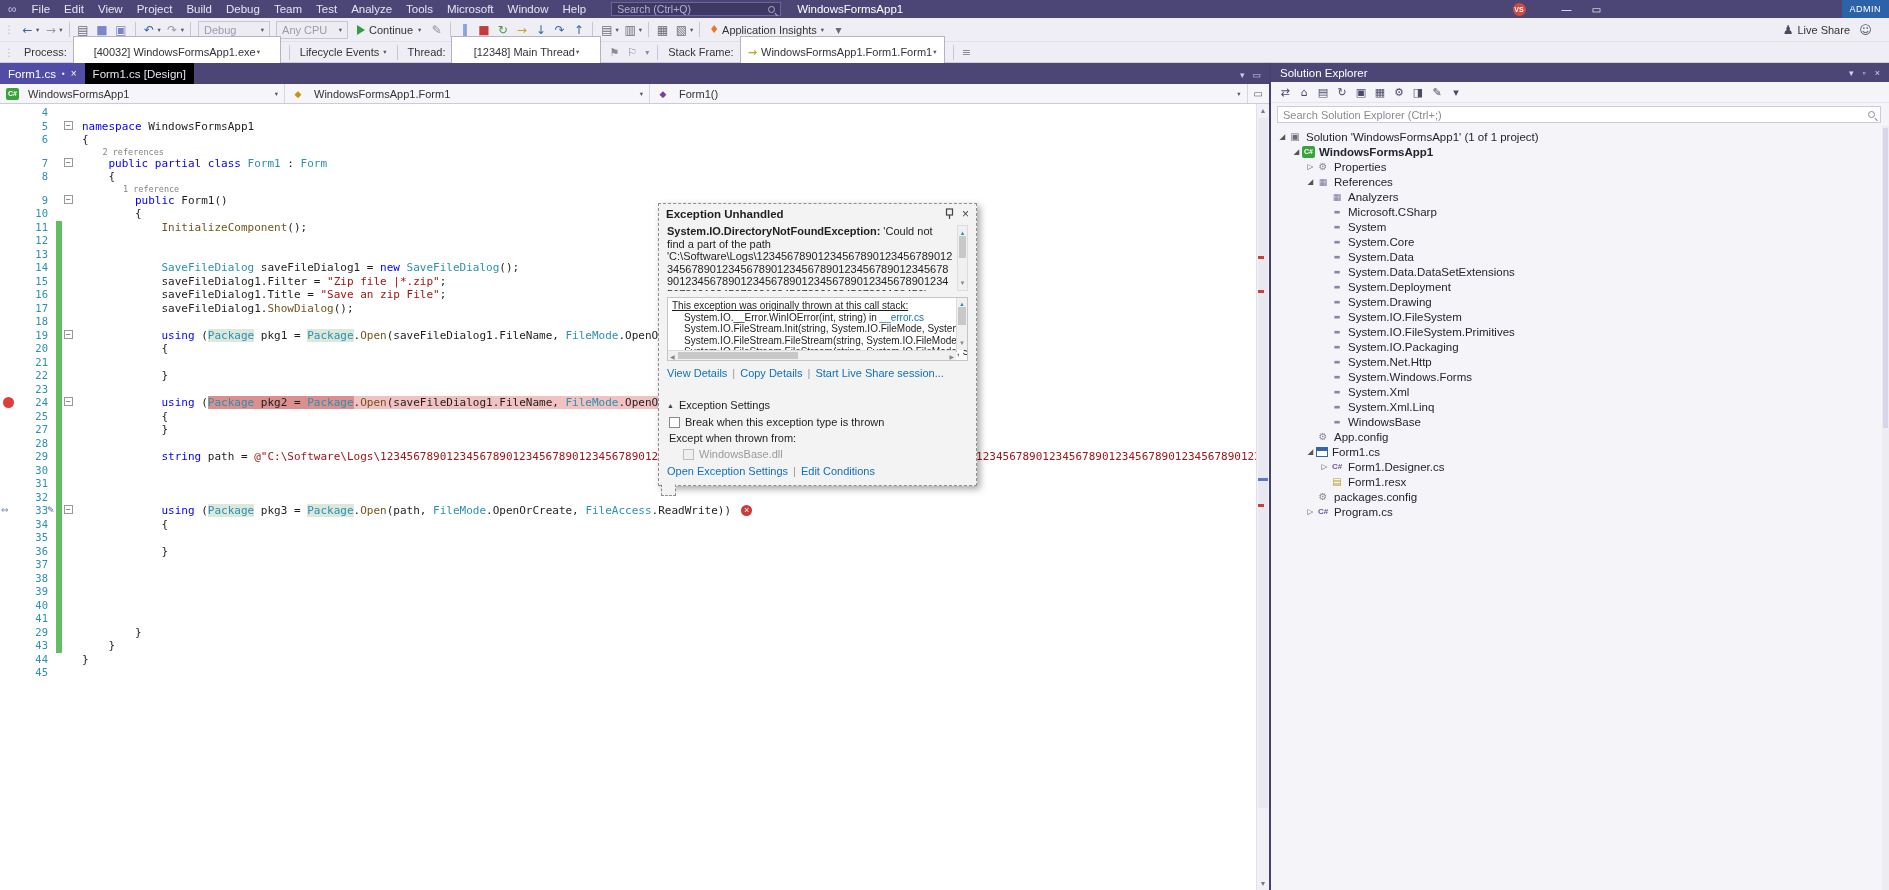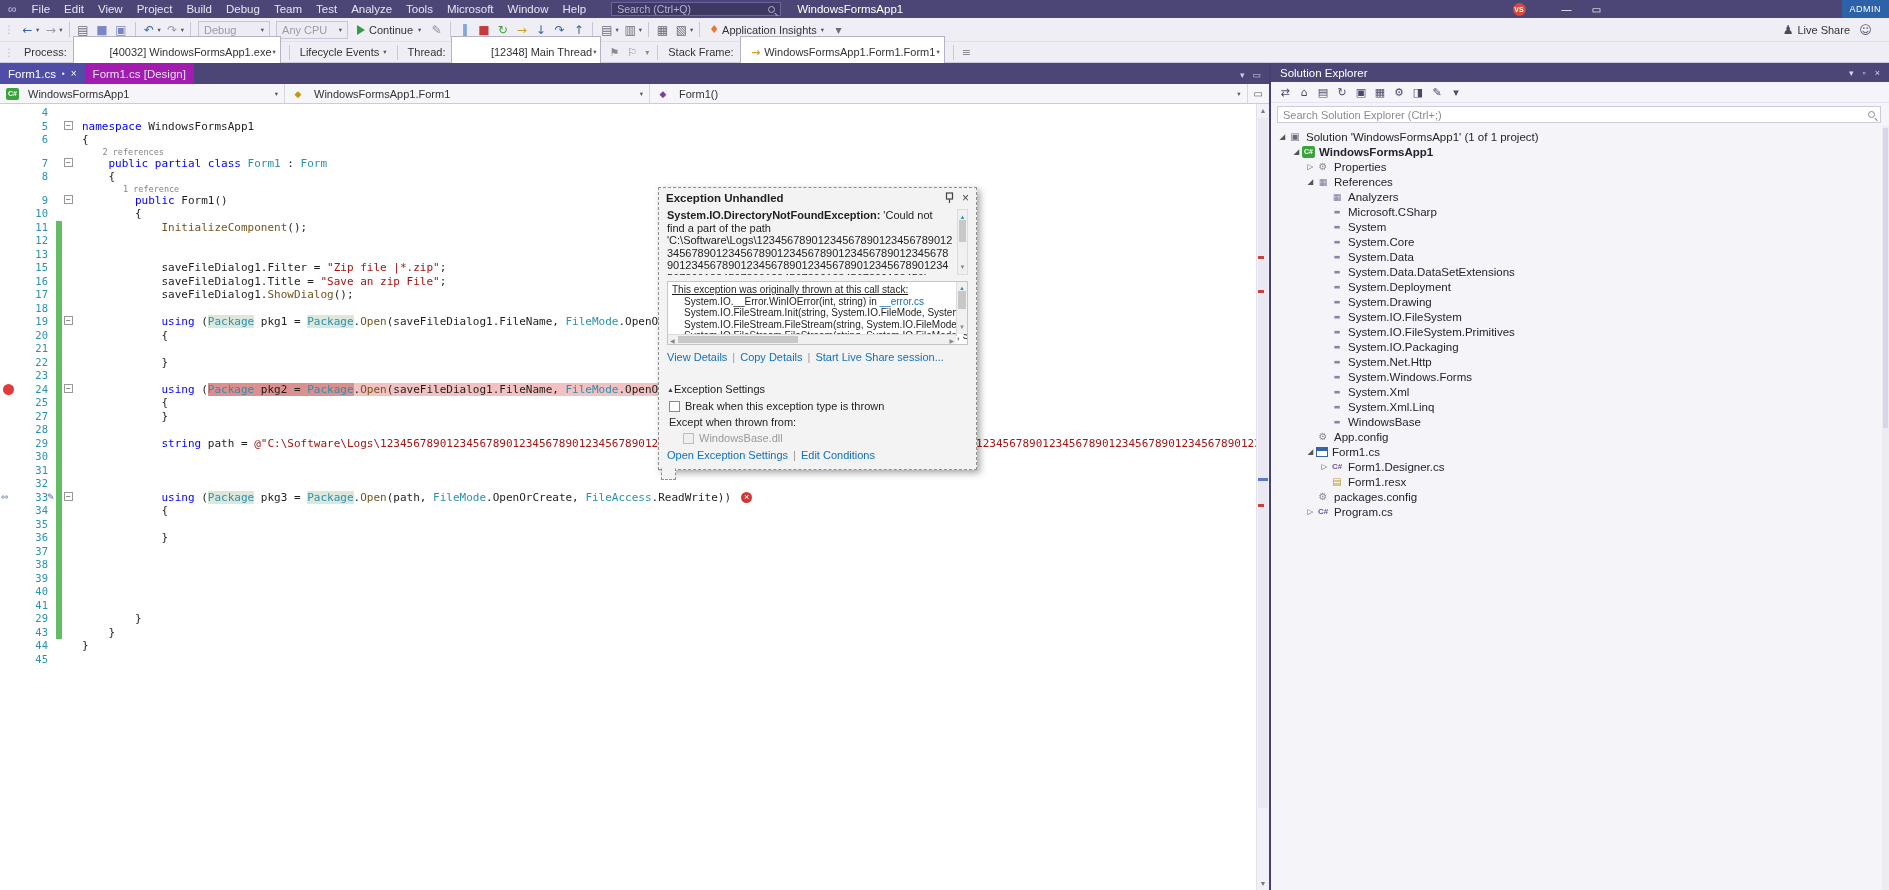--- a/index.html
+++ b/index.html
@@ -32,32 +32,32 @@
   .tb-continue { display:inline-flex; align-items:center; gap:4px; padding:0 6px; height:22px; }
   .play-tri { width:0; height:0; border-left:8px solid #2F9E44; border-top:5px solid transparent; border-bottom:5px solid transparent; display:inline-block; }
   .tb-appins { display:inline-flex; align-items:center; gap:3px; padding:0 5px; }
   .flame { color:#E8762C; font-size:11px; font-family:"DejaVu Sans",sans-serif; }
   .tb-person { display:inline-flex; align-items:center; gap:4px; padding:0 6px; }
   .person-glyph { color:#4A4A5E; font-size:12px; font-family:"DejaVu Sans",sans-serif; }
   .tbar-right2 { margin-left:auto; display:flex; align-items:center; padding-right:14px; }
 
   .debugbar { height:21px; background:#EFEEF5; border-bottom: 1px solid #CFCCE0; display:flex; align-items:center; font-size:11px; color:#333; }
   .dlabel { padding:0 6px 0 6px; }
-  .dcombo { display:inline-flex; align-items:center; justify-content:flex-end; background:#fff; border:1px solid #B5B2C6; height:33px; font-size:11px; padding:0 4px; margin-right:4px; }
+  .dcombo { display:inline-flex; align-items:center; justify-content:center; background:#fff; border:1px solid #B5B2C6; height:33px; font-size:11px; padding:0 4px; margin-right:4px; }
   .dbtn { display:inline-flex; align-items:center; gap:3px; padding:0 6px; }
   .tb-icon2 { font-size:11px; color:#8A8A98; padding:0 4px; font-family:"DejaVu Sans",sans-serif; }
   .yarrow { color:#C9A227; font-weight:bold; margin-right:4px; font-family:"DejaVu Sans",sans-serif; }
 
   
   .main { display:flex; height:827px; background:#46406E; }
   .editor-pane { flex:1; min-width:0; display:flex; flex-direction:column; }
 
   .tabstrip { height:21px; background:#4C4677; display:flex; align-items:flex-end; color:#D6D2E8; font-size:11.5px; }
   .tabs { display:flex; height:21px; }
-  .tab { height:21px; display:flex; align-items:center; padding:0 8px; gap:6px; background:#a21caf; color:#E3E0F0; }
+  .tab { height:21px; display:flex; align-items:center; padding:0 8px; gap:6px; background:#000000; color:#E3E0F0; }
   .tab.active { background:#514CA5; color:#fff; }
   .tab .pin { font-size:8px; }
   .tab .tclose { font-size:10px; }
   .ts-icons { margin-left:auto; display:flex; align-items:center; gap:8px; padding:0 8px 4px 0; color:#CFCBE4; font-size:9px; }
 
   .navbar { height:20px; background:#F6F5FA; border-bottom:1px solid #CCCADB; display:flex; font-size:11px; color:#333; align-items:stretch; }
   .nav-sec { display:flex; align-items:center; border-right:1px solid #D9D6E4; padding:0 6px; gap:5px; }
   .nav-sec .spacer { flex:1; }
   .nav-dd { font-size:6.5px; color:#55545E; }
   .nav-right { display:flex; align-items:center; padding:0 6px; margin-left:auto; color:#555; font-size:10px; }
@@ -83,21 +83,21 @@
   .x2 { background:#F2C2C2; }
   .errbadge { display:inline-block; width:11px; height:11px; border-radius:50%; background:#CC3A3A; color:#fff; font-size:9px; line-height:11px; text-align:center; margin-left:10px; font-family:"Liberation Sans",sans-serif; vertical-align:1px; }
 
   .vscroll { width:13px; flex:none; background:#F2F1F7; border-left:1px solid #E2E0EA; position:relative; }
   .vs-arrow { position:absolute; left:0; width:12px; text-align:center; font-size:7px; color:#787888; line-height:13px; }
   .vthumb { position:absolute; top:14px; left:1px; right:1px; height:690px; background:#EAE8F2; }
   .vmark { position:absolute; left:1px; width:6px; height:3px; }
   .vmark.wide { width:10px; }
 
   
-  .exc-dialog { position:absolute; left:658px; top:187px; width:319px; background:#F3F3F3; border:1px dashed #8F8F8F; box-shadow:3px 3px 7px rgba(0,0,0,.35); font-size:11px; z-index:50; color:#1E1E1E; }
+  .exc-dialog { position:absolute; left:658px; top:203px; width:319px; background:#F3F3F3; border:1px dashed #8F8F8F; box-shadow:3px 3px 7px rgba(0,0,0,.35); font-size:11px; z-index:50; color:#1E1E1E; }
   .exc-dialog::after { content:""; position:absolute; left:2px; bottom:-11px; width:13px; height:10px; border:1px dashed #8F8F8F; border-top:1px solid #F3F3F3; background:#F3F3F3; }
   .exc-title-row { height:19px; display:flex; align-items:center; padding:0 7px; }
   .exc-title { font-weight:bold; font-size:11.5px; }
   .exc-ticons { margin-left:auto; display:flex; align-items:center; gap:8px; color:#444; }
   .exc-x { font-size:12px; }
   .exc-msg { margin:2px 8px 6px 8px; position:relative; height:66px; overflow:hidden; padding-right:15px; line-height:12.5px; overflow-wrap:anywhere; }
   .mini-vscroll { position:absolute; right:0; top:0; bottom:0; width:11px; background:#F0F0F0; border:1px solid #DCDCDC; font-size:6px; color:#888; text-align:center; }
   .mini-vscroll .ma.t { position:absolute; top:1px; left:0; right:0; }
   .mini-vscroll .ma.b { position:absolute; bottom:1px; left:0; right:0; }
   .mini-vscroll .mthumb { position:absolute; top:10px; left:1px; right:1px; height:22px; background:#C8C8C8; }
@@ -110,21 +110,21 @@
   .exc-stack .sb-v .mthumb { position:absolute; top:9px; left:1px; right:1px; height:18px; background:#C8C8C8; }
   .exc-stack .sb-h { position:absolute; left:0; right:11px; bottom:0; height:10px; background:#F0F0F0; border-top:1px solid #DCDCDC; font-size:6px; color:#888; }
   .exc-stack .sb-h .ma.l { position:absolute; left:2px; top:1px; }
   .exc-stack .sb-h .ma.r { position:absolute; right:2px; top:1px; }
   .exc-stack .sb-h .hthumb { position:absolute; left:10px; top:1px; height:7px; width:120px; background:#C8C8C8; }
   .exc-links { margin:6px 8px 5px; }
   .exc-links2 { margin:5px 0 2px; }
   .link { color:#0E70C0; }
   .lsep { color:#999; padding:0 5px; }
   .exc-settings { margin:0 8px 8px; }
-  .exc-set-header { display:flex; align-items:center; margin:20px 0 5px; }
+  .exc-set-header { display:flex; align-items:center; gap:5px; margin:20px 0 5px; }
   .tri { font-size:7px; color:#444; }
   .cbrow { display:flex; align-items:center; gap:5px; margin:0 0 4px 2px; }
   .cb { width:11px; height:11px; border:1px solid #8A8A8A; background:#fff; flex:none; }
   .cb.dis { border-color:#BDBDBD; background:#EFEFEF; }
   .cbrow.dim span:last-child { color:#9A9A9A; }
   .exceptlbl { margin:0 0 4px 2px; }
   .cbrow.sub { margin-left:16px; }
 
   
   .solx { width:620px; flex:none; display:flex; flex-direction:column; background:#F5F4F9; border-left:2px solid #46406E; font-size:11.5px; color:#24242E; }
@@ -370,20 +370,21 @@
           <div class="cl"><span class="bpm"></span><span class="ln">6</span><span class="chg"></span><span class="fold"></span><span class="codetext"><span class="p">{</span></span></div>
           <div class="cl lensrow"><span class="bpm"></span><span class="ln"></span><span class="chg"></span><span class="fold"></span><span class="codetext"><span class="l">    2 references</span></span></div>
           <div class="cl"><span class="bpm"></span><span class="ln">7</span><span class="chg"></span><span class="fold"><span class="fbox">−</span></span><span class="codetext"><span class="p">    </span><span class="k">public partial class</span><span class="p"> </span><span class="t">Form1</span><span class="p"> : </span><span class="t">Form</span></span></div>
           <div class="cl"><span class="bpm"></span><span class="ln">8</span><span class="chg"></span><span class="fold"></span><span class="codetext"><span class="p">    {</span></span></div>
           <div class="cl lensrow"><span class="bpm"></span><span class="ln"></span><span class="chg"></span><span class="fold"></span><span class="codetext"><span class="l">        1 reference</span></span></div>
           <div class="cl"><span class="bpm"></span><span class="ln">9</span><span class="chg"></span><span class="fold"><span class="fbox">−</span></span><span class="codetext"><span class="p">        </span><span class="k">public</span><span class="p"> Form1()</span></span></div>
           <div class="cl"><span class="bpm"></span><span class="ln">10</span><span class="chg"></span><span class="fold"></span><span class="codetext"><span class="p">        {</span></span></div>
           <div class="cl"><span class="bpm"></span><span class="ln">11</span><span class="chg on"></span><span class="fold"></span><span class="codetext"><span class="p">            </span><span class="m">InitializeComponent</span><span class="p">();</span></span></div>
           <div class="cl"><span class="bpm"></span><span class="ln">12</span><span class="chg on"></span><span class="fold"></span><span class="codetext"></span></div>
           <div class="cl"><span class="bpm"></span><span class="ln">13</span><span class="chg on"></span><span class="fold"></span><span class="codetext"></span></div>
+          <div class="cl"><span class="bpm"></span><span class="ln">14</span><span class="chg on"></span><span class="fold"></span><span class="codetext"><span class="p">            </span><span class="t">SaveFileDialog</span><span class="p"> saveFileDialog1 = </span><span class="k">new</span><span class="p"> </span><span class="t">SaveFileDialog</span><span class="p">();</span></span></div>
           <div class="cl"><span class="bpm"></span><span class="ln">15</span><span class="chg on"></span><span class="fold"></span><span class="codetext"><span class="p">            saveFileDialog1.Filter = </span><span class="s">"Zip file |*.zip"</span><span class="p">;</span></span></div>
           <div class="cl"><span class="bpm"></span><span class="ln">16</span><span class="chg on"></span><span class="fold"></span><span class="codetext"><span class="p">            saveFileDialog1.Title = </span><span class="s">"Save an zip File"</span><span class="p">;</span></span></div>
           <div class="cl"><span class="bpm"></span><span class="ln">17</span><span class="chg on"></span><span class="fold"></span><span class="codetext"><span class="p">            saveFileDialog1.</span><span class="m">ShowDialog</span><span class="p">();</span></span></div>
           <div class="cl"><span class="bpm"></span><span class="ln">18</span><span class="chg on"></span><span class="fold"></span><span class="codetext"></span></div>
           <div class="cl"><span class="bpm"></span><span class="ln">19</span><span class="chg on"></span><span class="fold"><span class="fbox">−</span></span><span class="codetext"><span class="p">            </span><span class="k">using</span><span class="p"> (</span><span class="t hl">Package</span><span class="p"> pkg1 = </span><span class="t hl">Package</span><span class="p">.</span><span class="m">Open</span><span class="p">(saveFileDialog1.FileName, </span><span class="t">FileMode</span><span class="p">.OpenOrCreate, </span><span class="t">FileAccess</span><span class="p">.ReadWrite))</span></span></div>
           <div class="cl"><span class="bpm"></span><span class="ln">20</span><span class="chg on"></span><span class="fold"></span><span class="codetext"><span class="p">            {</span></span></div>
           <div class="cl"><span class="bpm"></span><span class="ln">21</span><span class="chg on"></span><span class="fold"></span><span class="codetext"></span></div>
           <div class="cl"><span class="bpm"></span><span class="ln">22</span><span class="chg on"></span><span class="fold"></span><span class="codetext"><span class="p">            }</span></span></div>
           <div class="cl"><span class="bpm"></span><span class="ln">23</span><span class="chg on"></span><span class="fold"></span><span class="codetext"></span></div>
           <div class="cl"><span class="bpm"><span class="bpdot"></span></span><span class="ln">24</span><span class="chg on"></span><span class="fold"><span class="fbox">−</span></span><span class="codetext"><span class="p">            </span><span class="k">using</span><span class="p"> (</span><span class="t x1">Package</span><span class="p x1"> pkg2 = </span><span class="t x1">Package</span><span class="p x2">.</span><span class="m x2">Open</span><span class="p x2">(saveFileDialog1.FileName, </span><span class="t x2">FileMode</span><span class="p x2">.OpenOrCreate, </span><span class="t x2">FileAccess</span><span class="p x2">.ReadWrite))</span></span></div>

